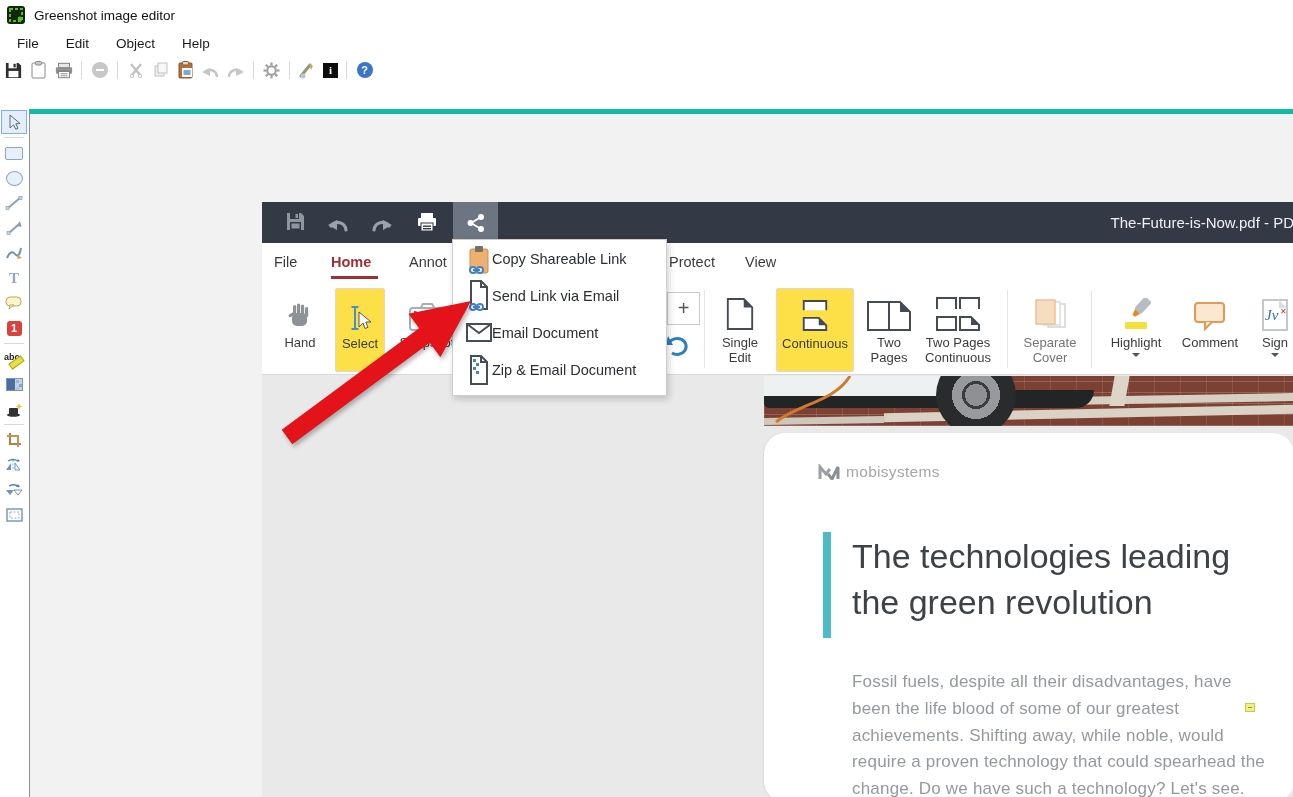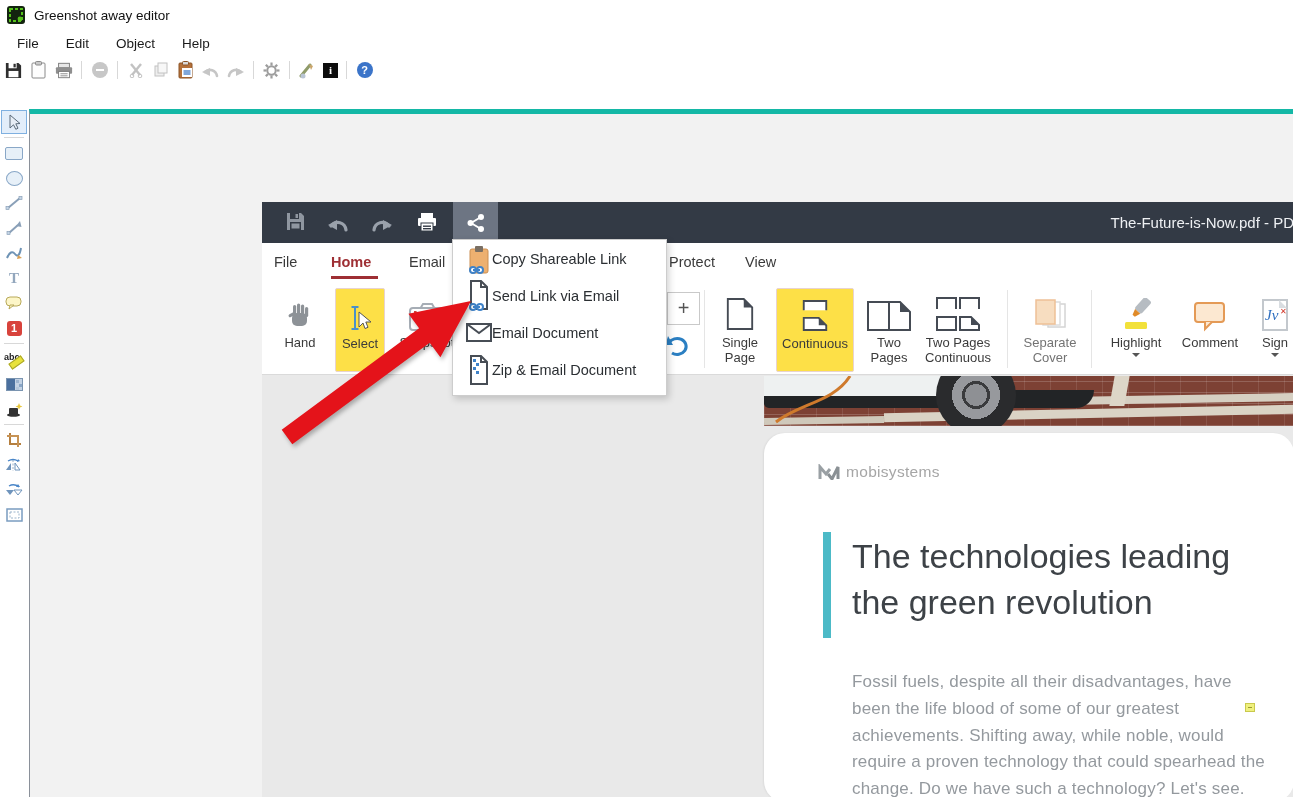--- a/index.html
+++ b/index.html
@@ -82,21 +82,21 @@
 <div id="root">
 
   <div class="abs titlebar">
     <span class="app-icon">
       <svg width="18" height="18">
           <rect width="18" height="18" rx="3" fill="#13240f"></rect>
           <rect x="3" y="3" width="12" height="12" fill="none" stroke="#55c21c" stroke-width="2" stroke-dasharray="3 2"></rect>
           <circle cx="13" cy="13" r="2.4" fill="#55c21c"></circle>
         </svg>
     </span>
-    <span class="title-text">Greenshot away editor</span>
+    <span class="title-text">Greenshot image editor</span>
   </div>
 
   <div class="abs menubar">
     <span>File</span>
     <span>Edit</span>
     <span>Object</span>
     <span>Help</span>
   </div>
 
   <div class="abs gs-toolbar">
@@ -348,21 +348,21 @@
               </g>
             </svg>
           </span>
         <span class="abs doc-title">The-Future-is-Now.pdf - PD</span>
       </div>
 
       <div class="abs tabrow">
         <span class="abs tab" style="left:12px;">File</span>
         <span class="abs tab active" style="left:69px;">Home</span>
         <span class="abs tab-underline"></span>
-        <span class="abs tab" style="left:147px;">Email</span>
+        <span class="abs tab" style="left:147px;">Annot</span>
         <span class="abs tab" style="left:407px;">Protect</span>
         <span class="abs tab" style="left:483px;">View</span>
       </div>
 
       <div class="abs ribbon">
         <div class="abs rbtn" style="left:14px;width:48px;">
           <span class="ric">
               <svg width="24" height="30" viewBox="0 0 24 30">
                 <g fill="#8d9297">
                   <rect x="4" y="11" width="15" height="13" rx="5"></rect>
@@ -409,21 +409,21 @@
 
         <span class="abs rsep" style="left:442px;"></span>
 
         <div class="abs rbtn" style="left:450px;width:56px;">
           <span class="ric">
               <svg width="30" height="36" viewBox="0 0 32 36">
                 <path d="M3 2 h17 l9 9 v23 h-26 z" fill="#fff" stroke="#454b54" stroke-width="2"></path>
                 <path d="M20 2 l9 9 h-9 z" fill="#454b54"></path>
               </svg>
             </span>
-          <span class="rlabel">Single Page</span>
+          <span class="rlabel">Single Edit</span>
         </div>
         <div class="abs rbtn sel" style="left:514px;width:78px;">
           <span class="ric">
               <svg width="30" height="36" viewBox="0 0 32 36">
                 <path d="M4 13 V3 H28 V13" fill="#fff" stroke="#454b54" stroke-width="2"></path>
                 <path d="M4 34 V21 H20 L28 29 V34 Z" fill="#fff" stroke="#454b54" stroke-width="2"></path>
                 <path d="M20 21 l8 8 h-8 z" fill="#454b54"></path>
               </svg>
             </span>
           <span class="rlabel">Continuous</span>

